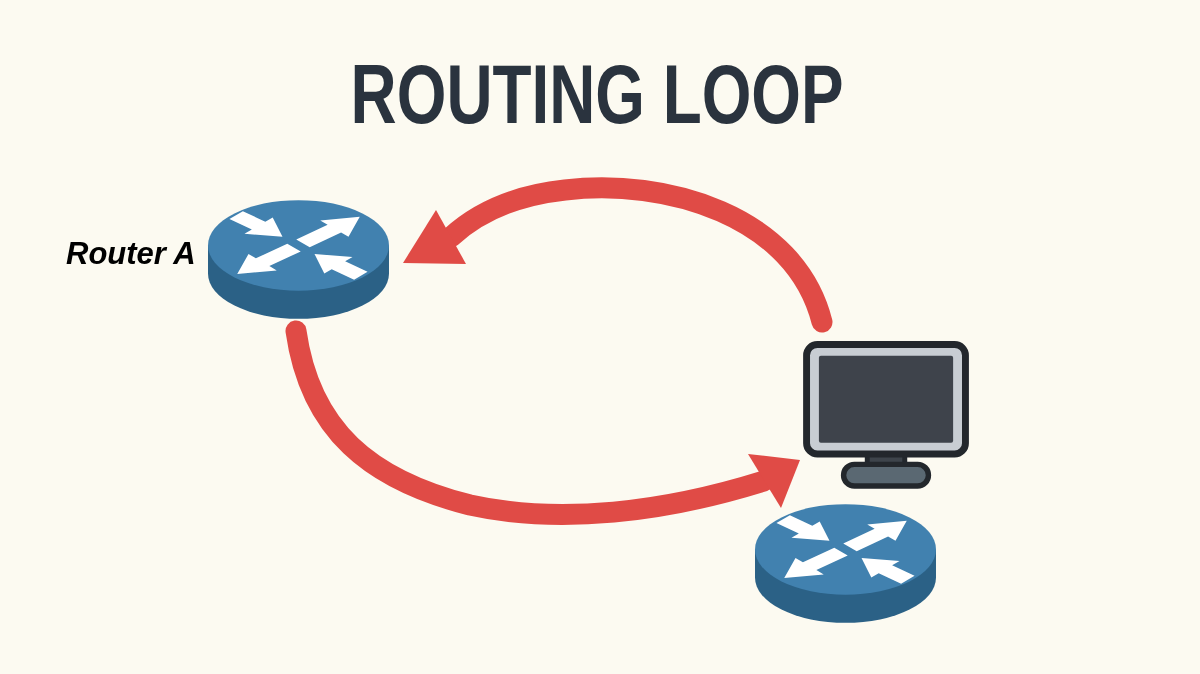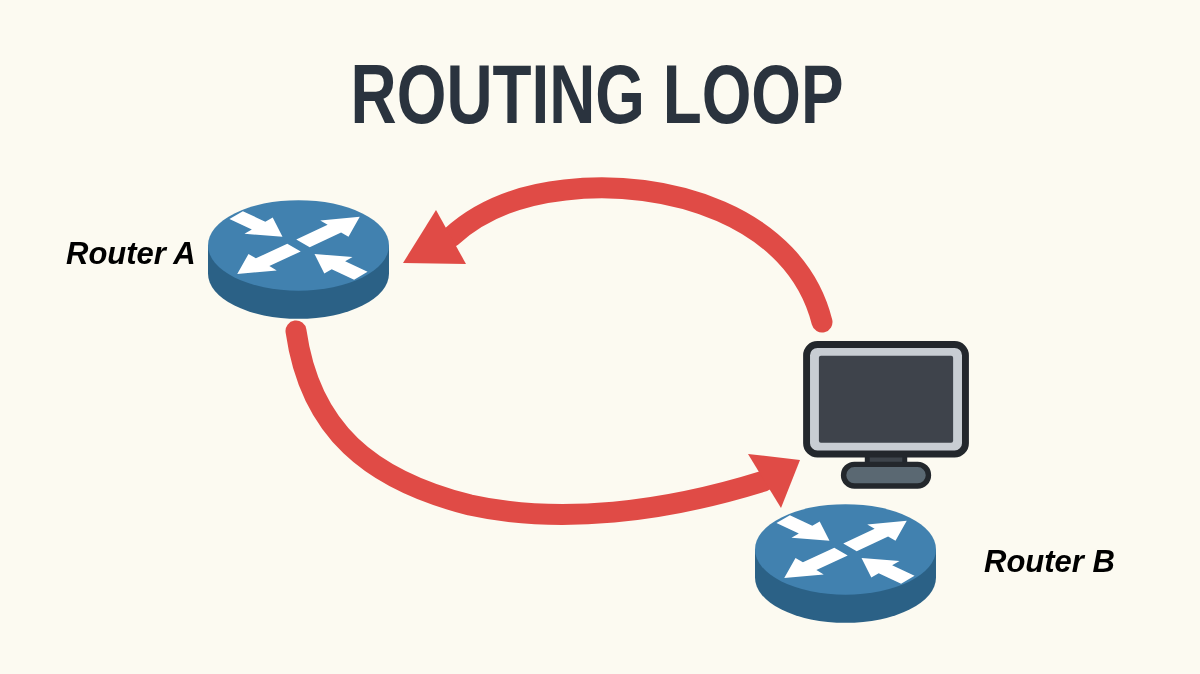--- a/index.html
+++ b/index.html
@@ -81,15 +81,14 @@
   <svg class="monitor" width="168" height="150" viewBox="0 0 170 152">
     <rect x="65" y="106" width="38" height="28" fill="#3E444B" stroke="#23272C" stroke-width="5"></rect>
     <rect x="41" y="125" width="86" height="22" rx="11" fill="#5A6872" stroke="#23272C" stroke-width="5.5"></rect>
     <rect x="3.5" y="3.5" width="161" height="111" rx="11" fill="#C8CDD3" stroke="#23272C" stroke-width="7"></rect>
     <rect x="16" y="15" width="136" height="88" rx="2" fill="#3E434B"></rect>
   </svg>
 
   <svg class="router-b" width="183" height="121" viewBox="0 0 182 120">
     <use href="#router-shape"></use>
   </svg>
-  <div class="node-label label-b">Router B</div>
 
 </div>
 
 </body></html>

